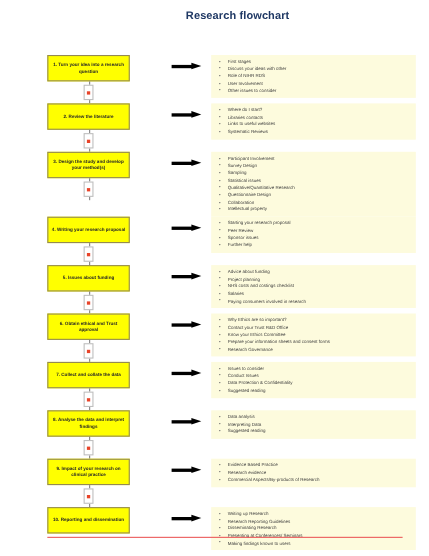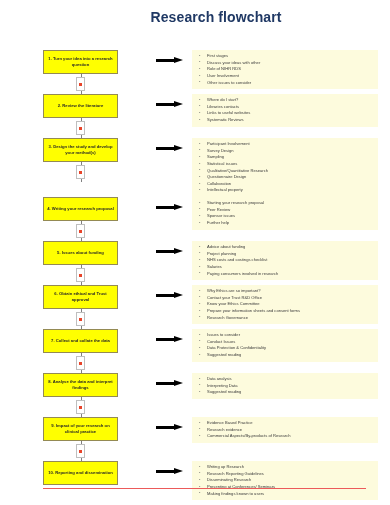--- a/index.html
+++ b/index.html
@@ -16,21 +16,21 @@
   }
 
   #page-title {
     position: absolute;
     top: 9px;
     left: 0;
     width: 390px;
     text-align: center;
     padding-left: 42px;
     box-sizing: border-box;
-    font-size: 14px;
+    font-size: 10px;
     font-weight: bold;
     color: #1f3864;
     letter-spacing: 0.1px;
   }
 
   #flow {
     position: absolute;
     top: 50px;
     left: 0;
     width: 390px;

